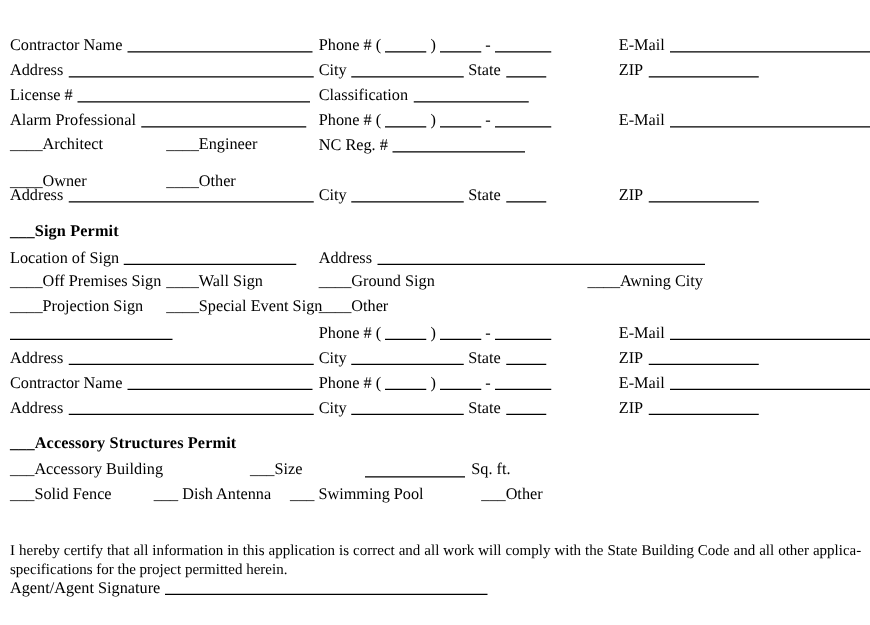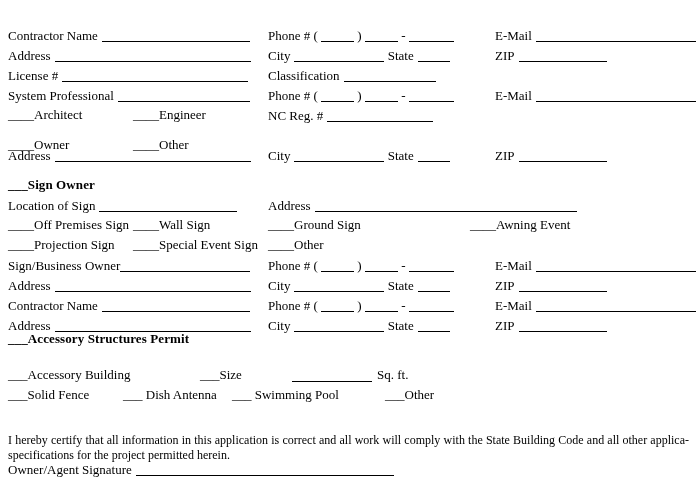--- a/index.html
+++ b/index.html
@@ -8,21 +8,21 @@
     width:696px;height:500px;
     background:#ffffff;
     color:#000000;
     font-family:"Liberation Serif","DejaVu Serif",serif;
     font-size:13px;
     overflow:hidden;
   }
   .row{position:absolute;left:8px;width:684px;height:17px;white-space:nowrap;}
   .cell{position:absolute;top:0;white-space:nowrap;}
   .c1{left:0;}
-  .c2{left:260px;text-align:right;}
+  .c2{left:247px;text-align:right;}
   .c2b{left:125px;}
   .c3{left:487px;}
   .title{font-weight:bold;letter-spacing:.1px;}
   .ln{
     display:inline-block;
     border-bottom:1.3px solid #000;
     height:12px;
     transform:translateY(2px);
   }
   .gap{margin-left:4px;}
@@ -49,21 +49,21 @@
     <span class="cell c2"><span>City</span><span class="ln gap" style="width:90px"></span> <span>State</span><span class="ln gap" style="width:32px"></span></span>
     <span class="cell c3"><span>ZIP</span><span class="ln gap" style="width:88px"></span></span>
   </div>
 
   <div class="row" style="top:67px">
     <span class="cell c1"><span>License #</span><span class="ln gap" style="width:186px"></span></span>
     <span class="cell c2"><span>Classification</span><span class="ln gap" style="width:92px"></span></span>
   </div>
 
   <div class="row" style="top:87px">
-    <span class="cell c1"><span>System Professional</span><span class="ln gap" style="width:132px"></span></span>
+    <span class="cell c1"><span>Alarm Professional</span><span class="ln gap" style="width:132px"></span></span>
     <span class="cell c2"><span>Phone # (</span> <span class="ln" style="width:33px"></span> <span>)</span> <span class="ln" style="width:33px"></span> <span>-</span> <span class="ln" style="width:45px"></span></span>
     <span class="cell c3"><span>E-Mail</span><span class="ln gap" style="width:172px"></span></span>
   </div>
 
   <div class="row" style="top:107px">
     <span class="cell c1">____Architect</span>
     <span class="cell c2b">____Engineer</span>
     <span class="cell c2"><span>NC Reg. #</span><span class="ln gap" style="width:106px"></span></span>
   </div>
 
@@ -72,43 +72,43 @@
     <span class="cell c2b">____Other</span>
   </div>
 
   <div class="row" style="top:147px">
     <span class="cell c1"><span>Address</span><span class="ln gap" style="width:196px"></span></span>
     <span class="cell c2"><span>City</span><span class="ln gap" style="width:90px"></span> <span>State</span><span class="ln gap" style="width:32px"></span></span>
     <span class="cell c3"><span>ZIP</span><span class="ln gap" style="width:88px"></span></span>
   </div>
 
   <div class="row" style="top:177px">
-    <span class="cell c1 title">___Sign Owner</span>
+    <span class="cell c1 title">___Sign Permit</span>
   </div>
 
   <div class="row" style="top:197px">
     <span class="cell c1"><span>Location of Sign</span><span class="ln gap" style="width:138px"></span></span>
     <span class="cell c2"><span>Address</span><span class="ln gap" style="width:262px"></span></span>
   </div>
 
   <div class="row" style="top:217px">
     <span class="cell c1">____Off Premises Sign</span>
     <span class="cell c2b">____Wall Sign</span>
     <span class="cell c2">____Ground Sign</span>
-    <span class="cell c3" style="left:462px">____Awning Event</span>
+    <span class="cell c3" style="left:462px">____Awning City</span>
   </div>
 
   <div class="row" style="top:237px">
     <span class="cell c1">____Projection Sign</span>
     <span class="cell c2b">____Special Event Sign</span>
     <span class="cell c2">____Other</span>
   </div>
 
   <div class="row" style="top:257px">
-    <span class="cell c1"><span>Sign/Business Owner</span><span class="ln" style="width:130px"></span></span>
+    <span class="cell c1"><span class="ln" style="width:130px"></span></span>
     <span class="cell c2"><span>Phone # (</span> <span class="ln" style="width:33px"></span> <span>)</span> <span class="ln" style="width:33px"></span> <span>-</span> <span class="ln" style="width:45px"></span></span>
     <span class="cell c3"><span>E-Mail</span><span class="ln gap" style="width:172px"></span></span>
   </div>
 
   <div class="row" style="top:277px">
     <span class="cell c1"><span>Address</span><span class="ln gap" style="width:196px"></span></span>
     <span class="cell c2"><span>City</span><span class="ln gap" style="width:90px"></span> <span>State</span><span class="ln gap" style="width:32px"></span></span>
     <span class="cell c3"><span>ZIP</span><span class="ln gap" style="width:88px"></span></span>
   </div>
 
@@ -117,21 +117,21 @@
     <span class="cell c2"><span>Phone # (</span> <span class="ln" style="width:33px"></span> <span>)</span> <span class="ln" style="width:33px"></span> <span>-</span> <span class="ln" style="width:45px"></span></span>
     <span class="cell c3"><span>E-Mail</span><span class="ln gap" style="width:172px"></span></span>
   </div>
 
   <div class="row" style="top:317px">
     <span class="cell c1"><span>Address</span><span class="ln gap" style="width:196px"></span></span>
     <span class="cell c2"><span>City</span><span class="ln gap" style="width:90px"></span> <span>State</span><span class="ln gap" style="width:32px"></span></span>
     <span class="cell c3"><span>ZIP</span><span class="ln gap" style="width:88px"></span></span>
   </div>
 
-  <div class="row" style="top:331px">
+  <div class="row" style="top:346px">
     <span class="cell c1 title">___Accessory Structures Permit</span>
   </div>
 
   <div class="row" style="top:367px">
     <span class="cell c1">___Accessory Building</span>
     <span class="cell" style="left:192px">___Size</span>
     <span class="cell" style="left:284px"><span class="ln" style="width:80px"></span></span>
     <span class="cell" style="left:369px">Sq. ft.</span>
   </div>
 
@@ -141,16 +141,16 @@
     <span class="cell" style="left:224px">___ Swimming Pool</span>
     <span class="cell" style="left:377px">___Other</span>
   </div>
 
   <div class="para">
     <div class="jline">I hereby certify that all information in this application is correct and all work will comply with the State Building Code and all other applica-</div>
     <div>specifications for the project permitted herein.</div>
   </div>
 
   <div class="row" style="top:461px">
-    <span class="cell c1"><span>Owner/Agent Signature</span><span class="ln gap" style="width:258px"></span></span>
+    <span class="cell c1"><span>Agent/Agent Signature</span><span class="ln gap" style="width:258px"></span></span>
   </div>
 
 </div>
 
 </body></html>

